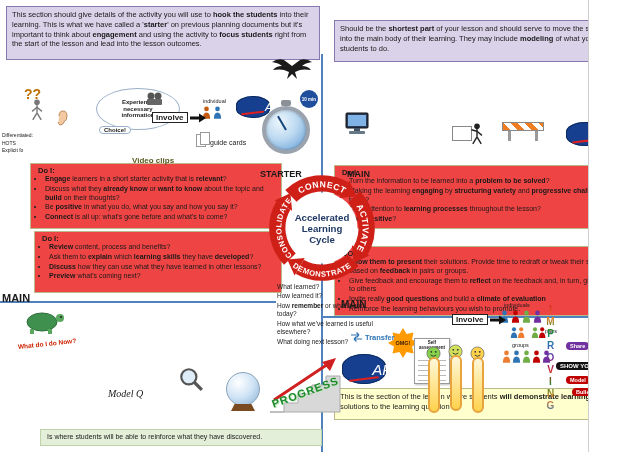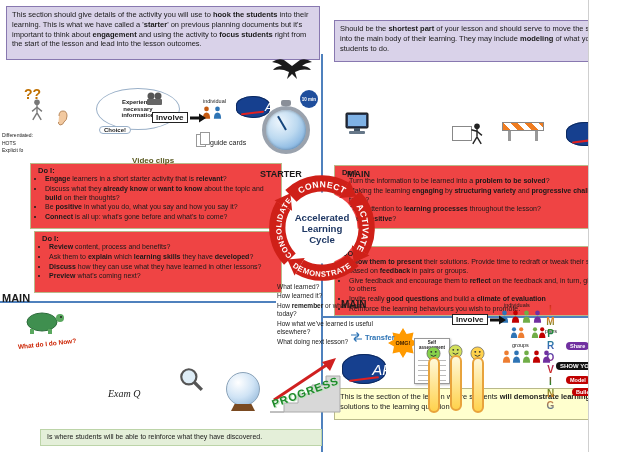--- a/index.html
+++ b/index.html
@@ -267,21 +267,21 @@
   <div class="abs handw" style="left:596px;top:156px;font-size:6px;font-style:italic;z-index:2;">Teacher?</div>
 
   <svg class="abs" style="left:22px;top:306px;z-index:2;" width="46" height="30" viewBox="0 0 46 30">
     <ellipse cx="20" cy="16" rx="15" ry="9" fill="#3f8f4f" stroke="#2c6b3a"></ellipse>
       <circle cx="38" cy="12" r="4" fill="#5aa85f"></circle>
       <circle cx="39" cy="11" r="1" fill="#222"></circle>
       <rect x="8" y="23" width="4" height="5" fill="#5aa85f"></rect>
       <rect x="26" y="23" width="4" height="5" fill="#5aa85f"></rect>
   </svg>
   <div class="abs handw" style="left:16px;top:340px;width:62px;font-size:6.5px;text-align:center;transform:rotate(-6deg);z-index:2;">What do I do Now?</div>
-  <div class="abs" style="left:108px;top:388px;font-family:'Liberation Serif',serif;font-style:italic;font-size:10px;z-index:2;">Exam Q</div>
+  <div class="abs" style="left:108px;top:388px;font-family:'Liberation Serif',serif;font-style:italic;font-size:10px;z-index:2;">Model Q</div>
   <svg class="abs" style="left:178px;top:366px;z-index:2;" width="26" height="26" viewBox="0 0 24 24">
     <circle cx="10" cy="10" r="7" fill="rgba(190,220,240,.5)" stroke="#555" stroke-width="2"></circle>
       <line x1="15" y1="15" x2="22" y2="22" stroke="#555" stroke-width="3"></line>
   </svg>
   <div class="abs" style="left:226px;top:372px;z-index:2;">
     <div class="cb-ball"></div>
     <div class="cb-base"></div>
   </div>
 
   <svg class="abs" style="left:266px;top:354px;z-index:3;" width="84" height="60" viewBox="0 0 84 60">

